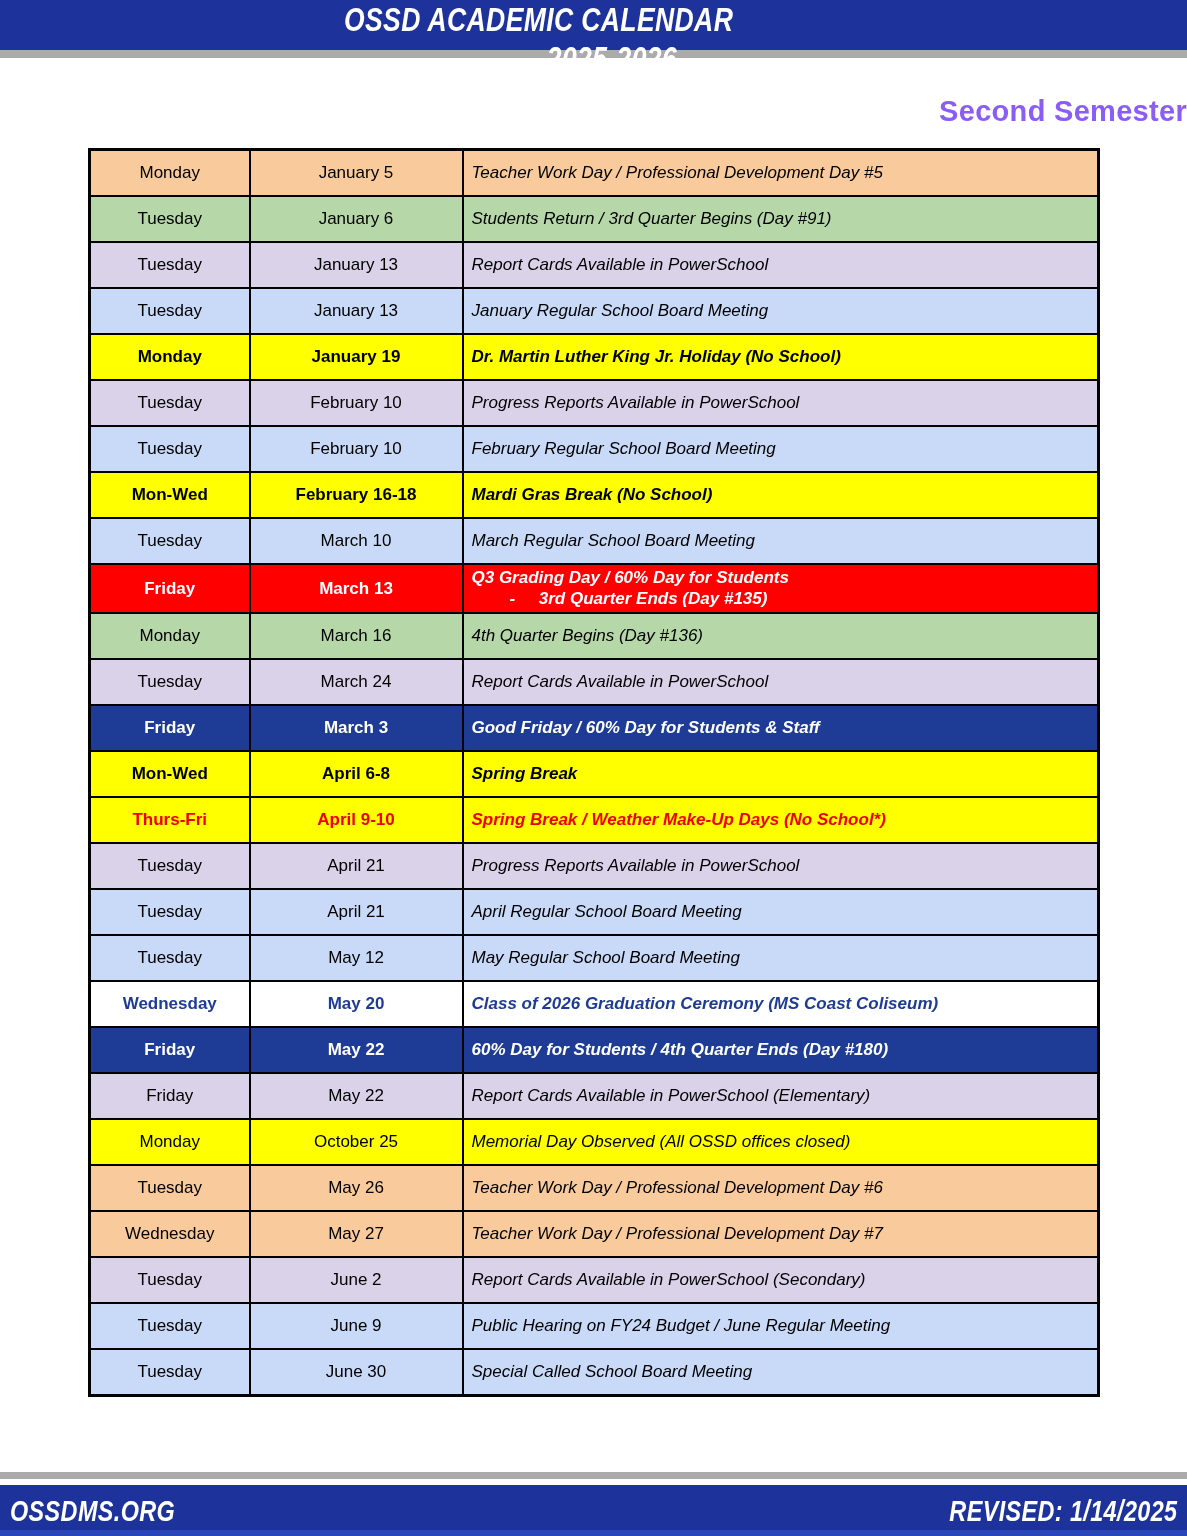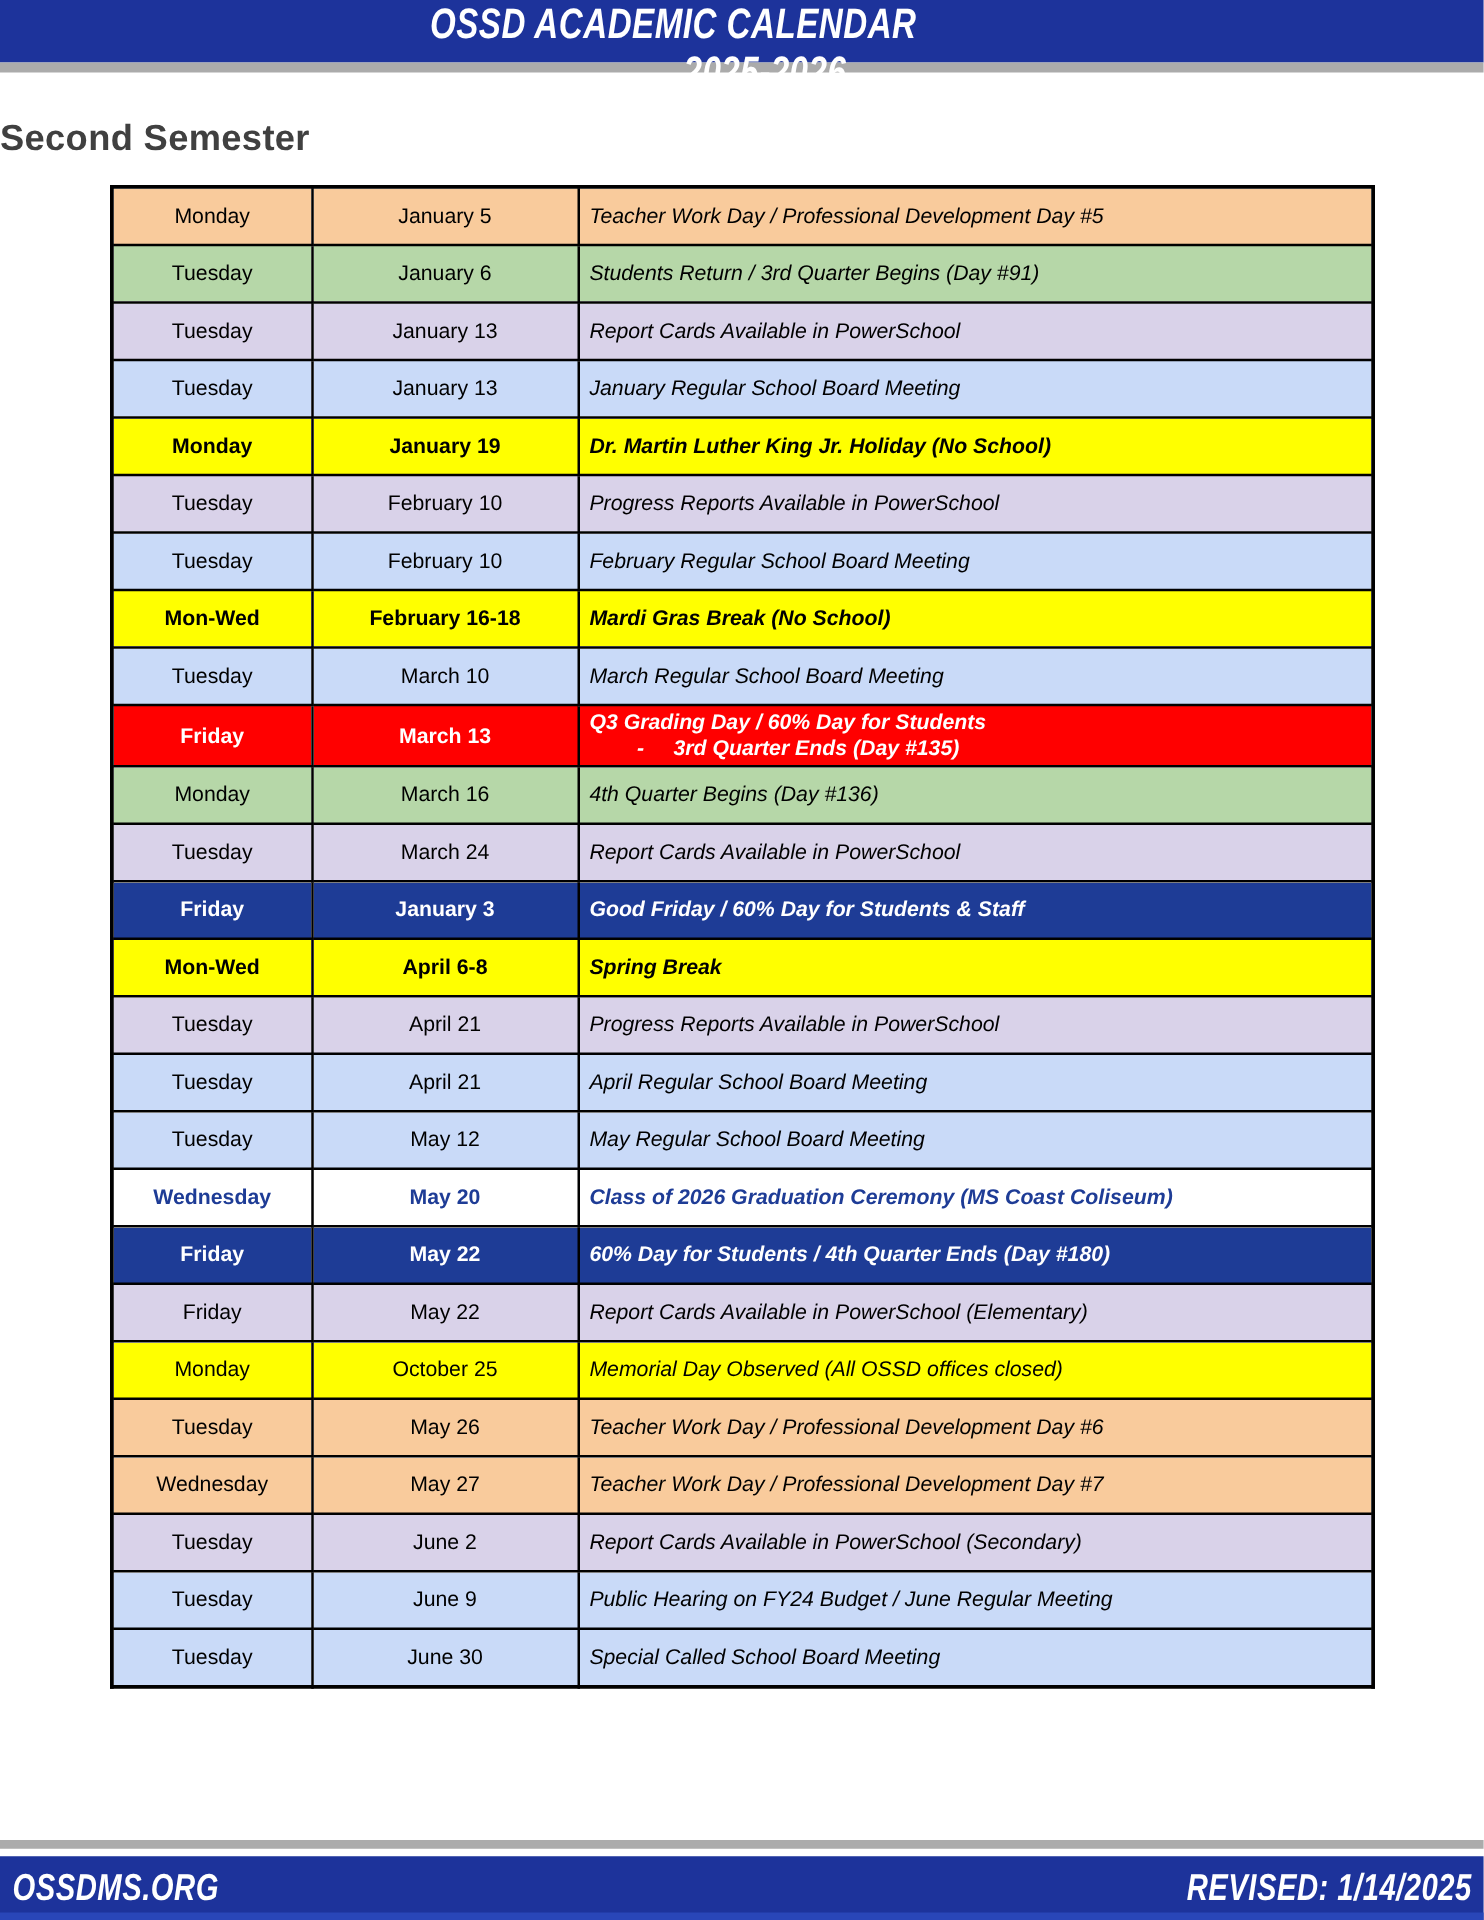--- a/index.html
+++ b/index.html
@@ -18,22 +18,22 @@
     color:#ffffff; font-weight:bold; font-style:italic;
     font-size:34px; letter-spacing:0.5px; white-space:nowrap;
     display:inline-block; transform:scaleX(0.78);
   }
   .banner-left  { transform-origin:left center; }
   .banner-right { transform-origin:right center; }
   .gray-strip { height:8px; background:#ababab; }
 
   
   .title {
-    margin:37px 0 20px 0; text-align:left;
-    color:#404040; font-weight:bold; font-size:29px; letter-spacing:0.3px;
+    margin:37px 0 20px 0; text-align:right;
+    color:#8b5cf6; font-weight:bold; font-size:29px; letter-spacing:0.3px;
   }
 
   
   table.cal {
     border-collapse:collapse; table-layout:fixed;
     margin-left:88px; width:1009px;
     border:3px solid #000000;
   }
   table.cal td {
     border:2px solid #000000;
@@ -166,30 +166,37 @@
       </tr>
       <tr style="background: rgb(217, 210, 233); color: rgb(0, 0, 0);">
         <td class="c-day">Tuesday</td>
         <td class="c-date">March 24</td>
         <td class="c-event">
           <div>Report Cards Available in PowerSchool</div>
         </td>
       </tr>
       <tr style="background: rgb(30, 60, 150); color: rgb(255, 255, 255); font-weight: bold;">
         <td class="c-day">Friday</td>
-        <td class="c-date">January 3</td>
+        <td class="c-date">March 3</td>
         <td class="c-event">
           <div>Good Friday / 60% Day for Students &amp; Staff</div>
         </td>
       </tr>
       <tr style="background: rgb(255, 255, 0); color: rgb(0, 0, 0); font-weight: bold;">
         <td class="c-day">Mon-Wed</td>
         <td class="c-date">April 6-8</td>
         <td class="c-event">
           <div>Spring Break</div>
+        </td>
+      </tr>
+      <tr style="background: rgb(255, 255, 0); color: rgb(238, 0, 0); font-weight: bold;">
+        <td class="c-day">Thurs-Fri</td>
+        <td class="c-date">April 9-10</td>
+        <td class="c-event">
+          <div>Spring Break / Weather Make-Up Days (No School*)</div>
         </td>
       </tr>
       <tr style="background: rgb(217, 210, 233); color: rgb(0, 0, 0);">
         <td class="c-day">Tuesday</td>
         <td class="c-date">April 21</td>
         <td class="c-event">
           <div>Progress Reports Available in PowerSchool</div>
         </td>
       </tr>
       <tr style="background: rgb(201, 218, 248); color: rgb(0, 0, 0);">

